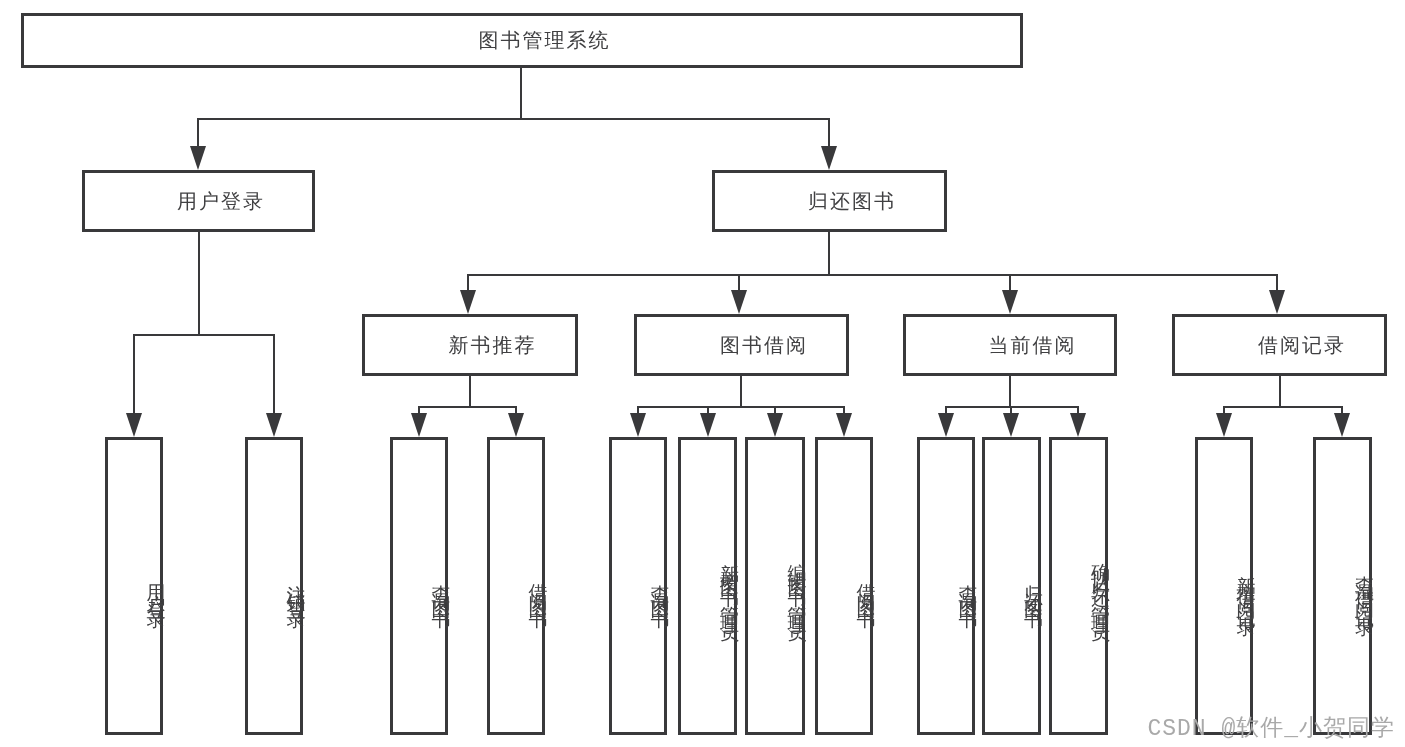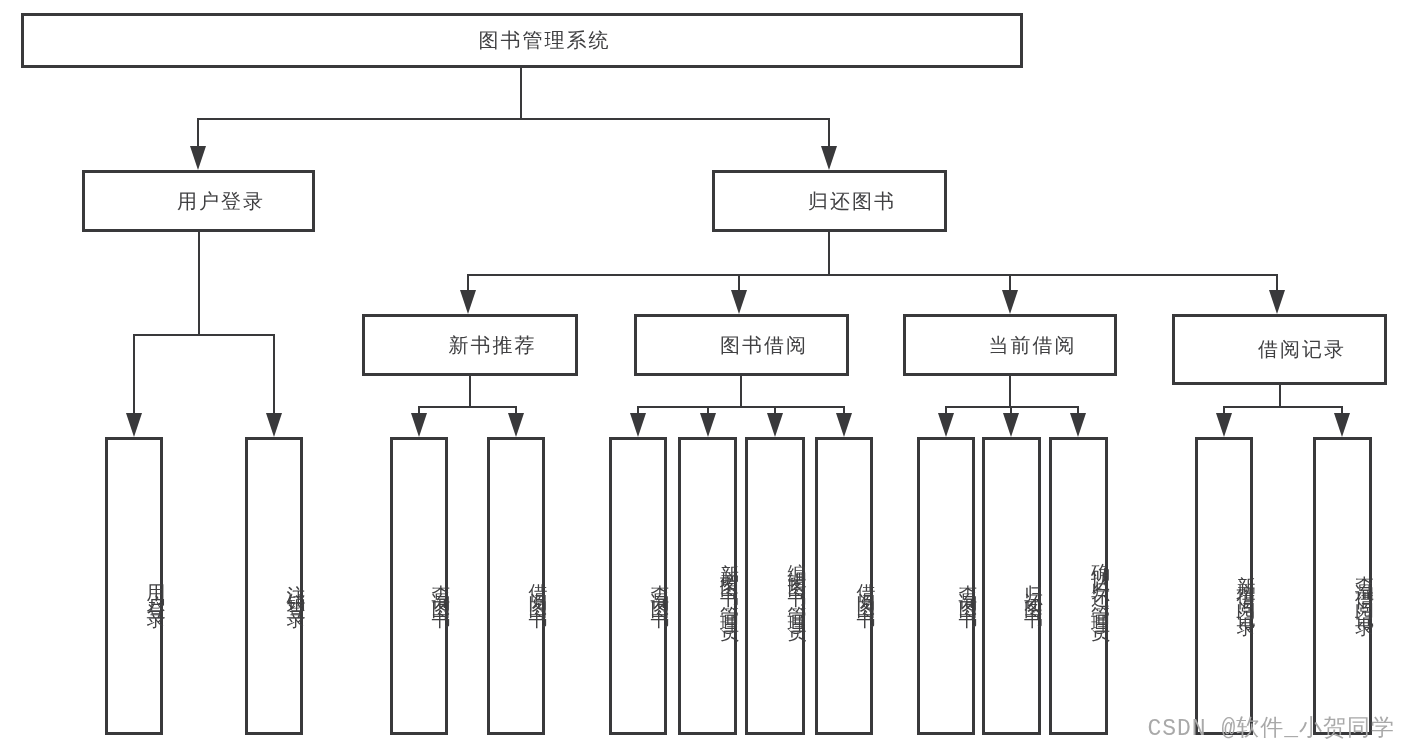--- a/index.html
+++ b/index.html
@@ -107,21 +107,21 @@
 
   <div class="node" style="left:362px;top:314px;width:216px;height:62px">
     <span>新书推荐</span>
   </div>
   <div class="node" style="left:903px;top:314px;width:214px;height:62px">
     <span>当前借阅</span>
   </div>
   <div class="node" style="left:634px;top:314px;width:215px;height:62px">
     <span>图书借阅</span>
   </div>
-  <div class="node" style="left:1172px;top:314px;width:215px;height:71px">
+  <div class="node" style="left:1172px;top:314px;width:215px;height:62px">
     <span>借阅记录</span>
   </div>
 
   <div class="vline" style="left:469px;top:376px;height:31px"></div>
   <div class="hline" style="left:418px;top:406px;width:99px"></div>
   <div class="vline" style="left:418px;top:406px;height:9px"></div>
   <div class="arrow" style="left:411px;top:413px"></div>
   <div class="vline" style="left:515px;top:406px;height:9px"></div>
   <div class="arrow" style="left:508px;top:413px"></div>
 

